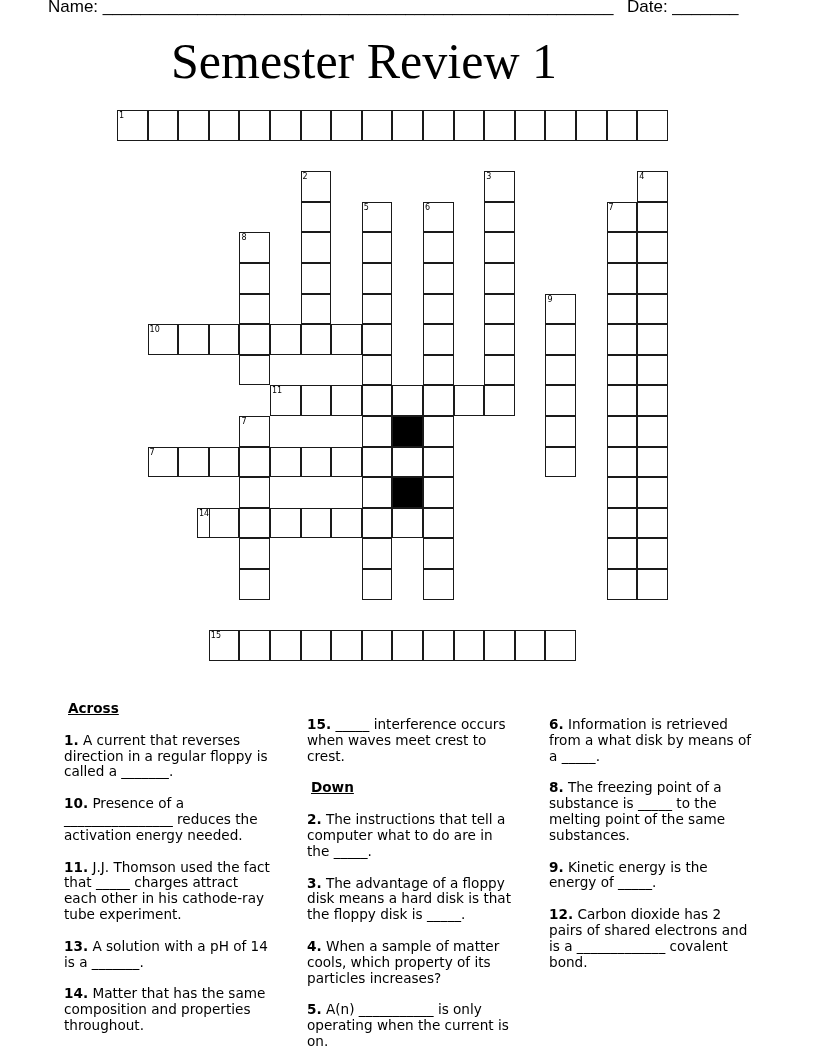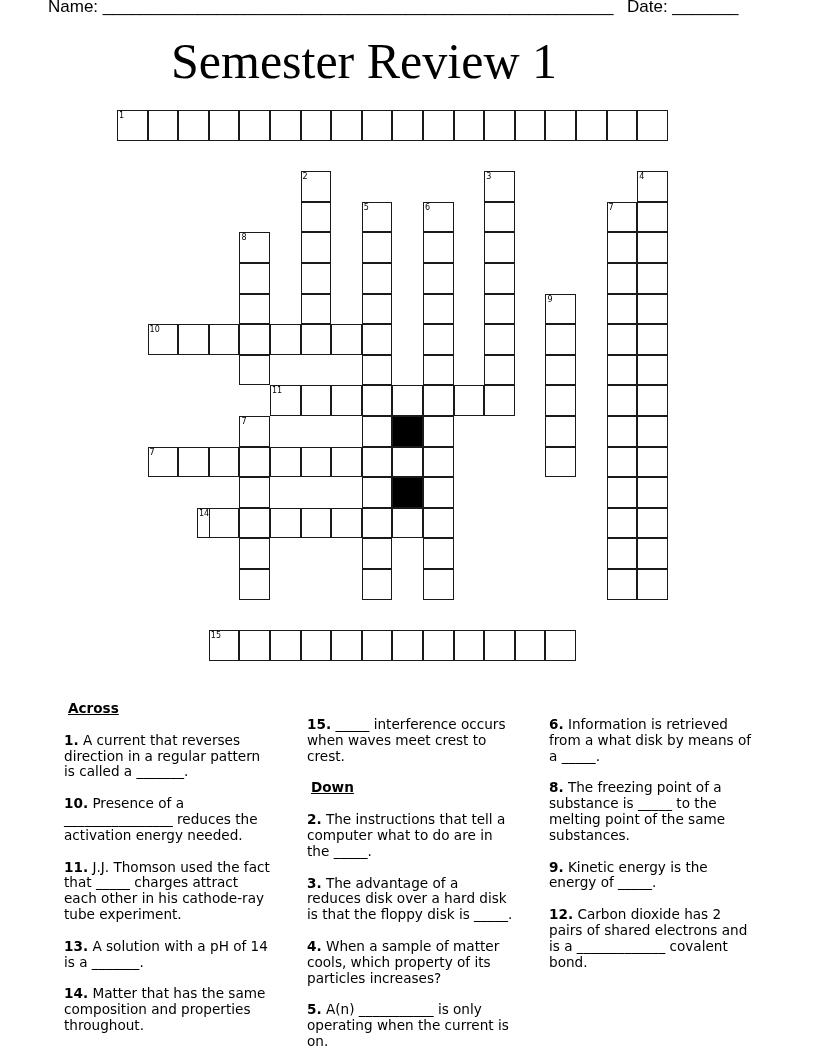--- a/index.html
+++ b/index.html
@@ -199,32 +199,32 @@
     <div class="cell" style="left: 453.6px; top: 630.2px;"></div>
     <div class="cell" style="left: 484.2px; top: 630.2px;"></div>
     <div class="cell" style="left: 514.8px; top: 630.2px;"></div>
     <div class="cell" style="left: 545.4px; top: 630.2px;"></div>
     <div class="cell black" style="left: 392.4px; top: 416px;"></div>
     <div class="cell black" style="left: 392.4px; top: 477.2px;"></div>
   </div>
 
 <div class="clues col1">
   <div class="sec-head">Across</div>
-  <p class="clue"><b>1.</b><span> A current that reverses direction in a regular pattern is called a _______.</span></p>
+  <p class="clue"><b>1.</b><span> A current that reverses direction in a regular floppy is called a _______.</span></p>
   <p class="clue"><b>10.</b><span> Presence of a ________________ reduces the activation energy needed.</span></p>
   <p class="clue"><b>11.</b><span> J.J. Thomson used the fact that _____ charges attract each other in his cathode-ray tube experiment.</span></p>
   <p class="clue"><b>13.</b><span> A solution with a pH of 14 is a _______.</span></p>
   <p class="clue"><b>14.</b><span> Matter that has the same composition and properties throughout.</span></p>
 </div>
 
 <div class="clues col2">
   <p class="clue"><b>15.</b><span> _____ interference occurs when waves meet crest to crest.</span></p>
   <div class="sec-head">Down</div>
   <p class="clue"><b>2.</b><span> The instructions that tell a computer what to do are in the _____.</span></p>
-  <p class="clue"><b>3.</b><span> The advantage of a reduces disk over a hard disk is that the floppy disk is _____.</span></p>
+  <p class="clue"><b>3.</b><span> The advantage of a floppy disk means a hard disk is that the floppy disk is _____.</span></p>
   <p class="clue"><b>4.</b><span> When a sample of matter cools, which property of its particles increases?</span></p>
   <p class="clue"><b>5.</b><span> A(n) ___________ is only operating when the current is on.</span></p>
 </div>
 
 <div class="clues col3">
   <p class="clue"><b>6.</b><span> Information is retrieved from a what disk by means of a _____.</span></p>
   <p class="clue"><b>8.</b><span> The freezing point of a substance is _____ to the melting point of the same substances.</span></p>
   <p class="clue"><b>9.</b><span> Kinetic energy is the energy of _____.</span></p>
   <p class="clue"><b>12.</b><span> Carbon dioxide has 2 pairs of shared electrons and is a _____________ covalent bond.</span></p>
 </div>

